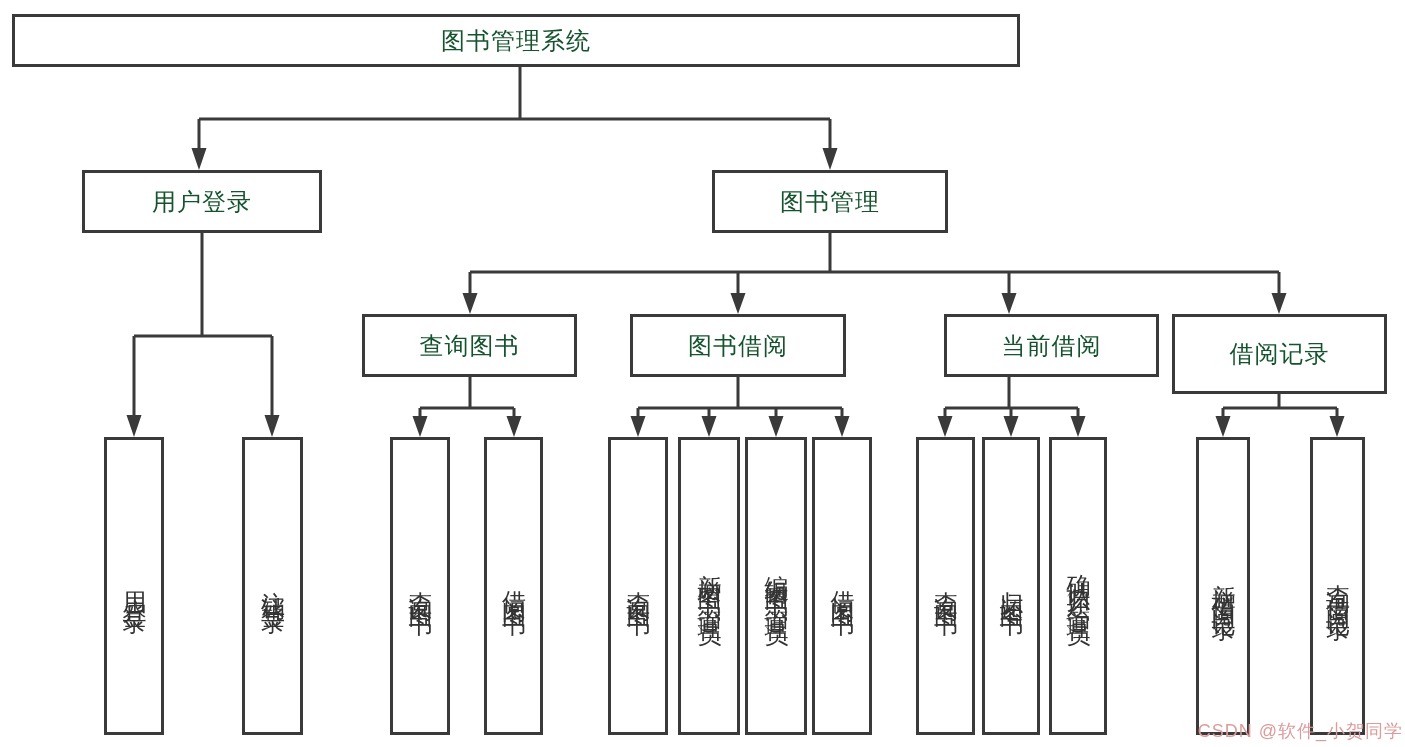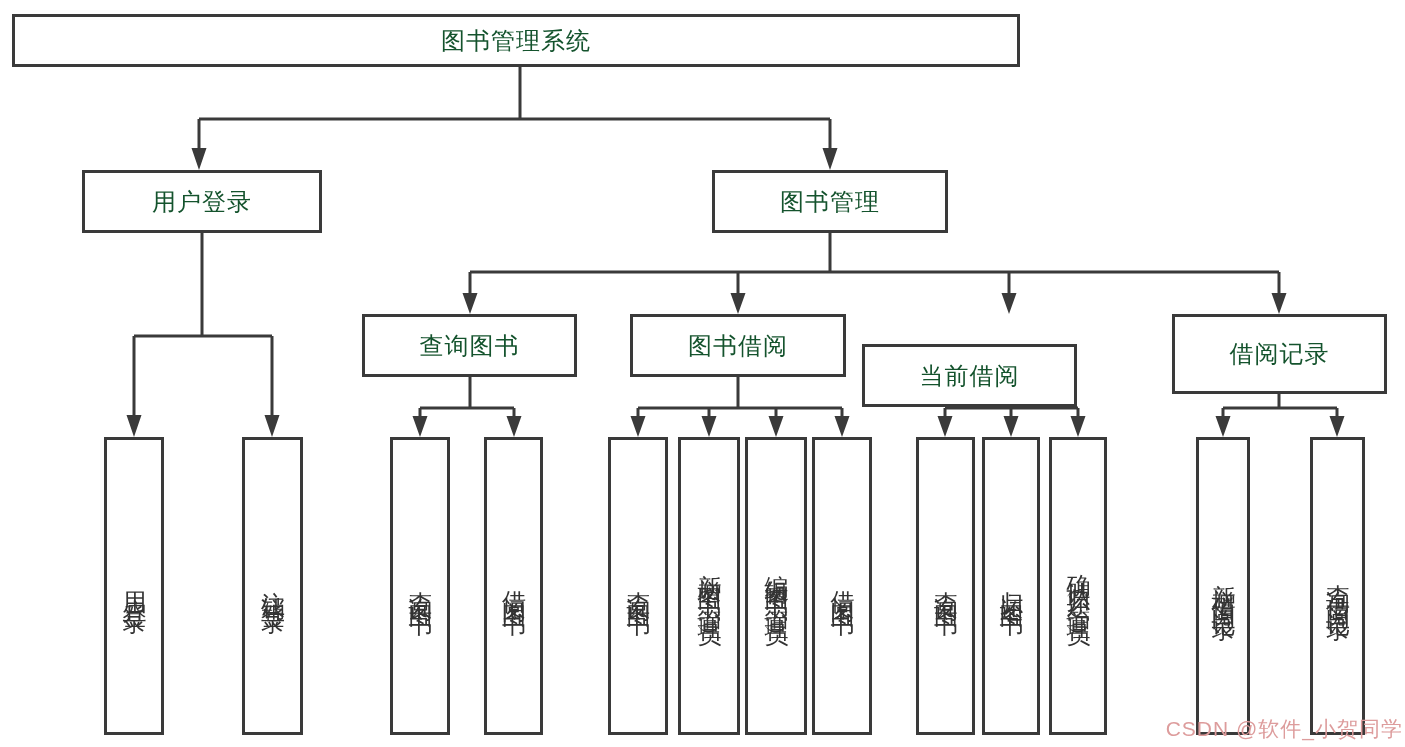--- a/index.html
+++ b/index.html
@@ -38,21 +38,21 @@
     text-orientation: mixed;
     font-size: 24px;
     letter-spacing: 7px;
     line-height: 1.2;
     color: #333333;
   }
   .watermark {
     position: absolute;
     right: 2px;
     bottom: 4px;
-    font-size: 21px;
+    font-size: 18px;
     color: #dd9c9c;
     letter-spacing: 1px;
     white-space: nowrap;
     z-index: 5;
   }
 </style>
 </head>
 <body>
 
 <div class="canvas">
@@ -89,21 +89,21 @@
   <div class="box" style="left:712px; top:170px; width:236px; height:63px;justify-content:center;">
     <span class="hlabel">图书管理</span>
   </div>
 
   <div class="box" style="left:362px; top:314px; width:215px; height:63px;">
     <span class="hlabel">查询图书</span>
   </div>
   <div class="box" style="left:630px; top:314px; width:216px; height:63px;">
     <span class="hlabel">图书借阅</span>
   </div>
-  <div class="box" style="left:862px; top:314px; width:215px; height:63px;margin-top:30px;">
+  <div class="box" style="left:944px; top:314px; width:215px; height:63px;">
     <span class="hlabel">当前借阅</span>
   </div>
   <div class="box" style="left:1172px; top:314px; width:215px; height:80px;">
     <span class="hlabel">借阅记录</span>
   </div>
 
   <div class="box leaf" style="left:104px; top:437px; width:60px; height:298px;">
     <span class="vlabel">用户登录</span>
   </div>
   <div class="box leaf" style="left:242px; top:437px; width:61px; height:298px;">

